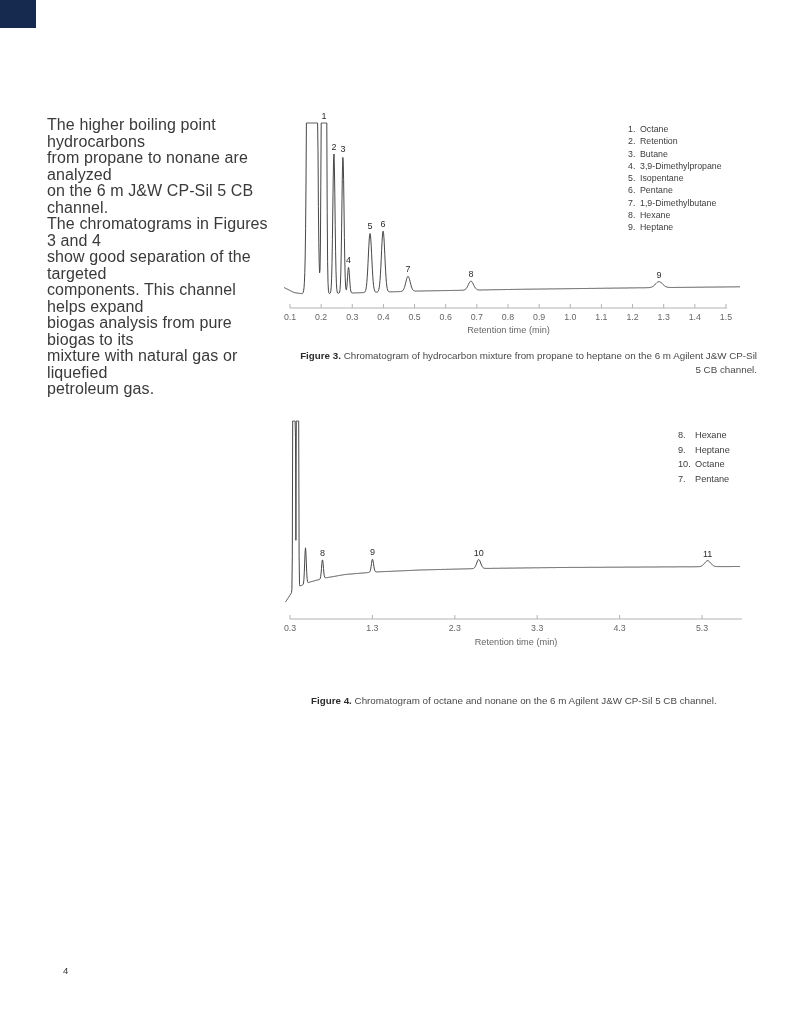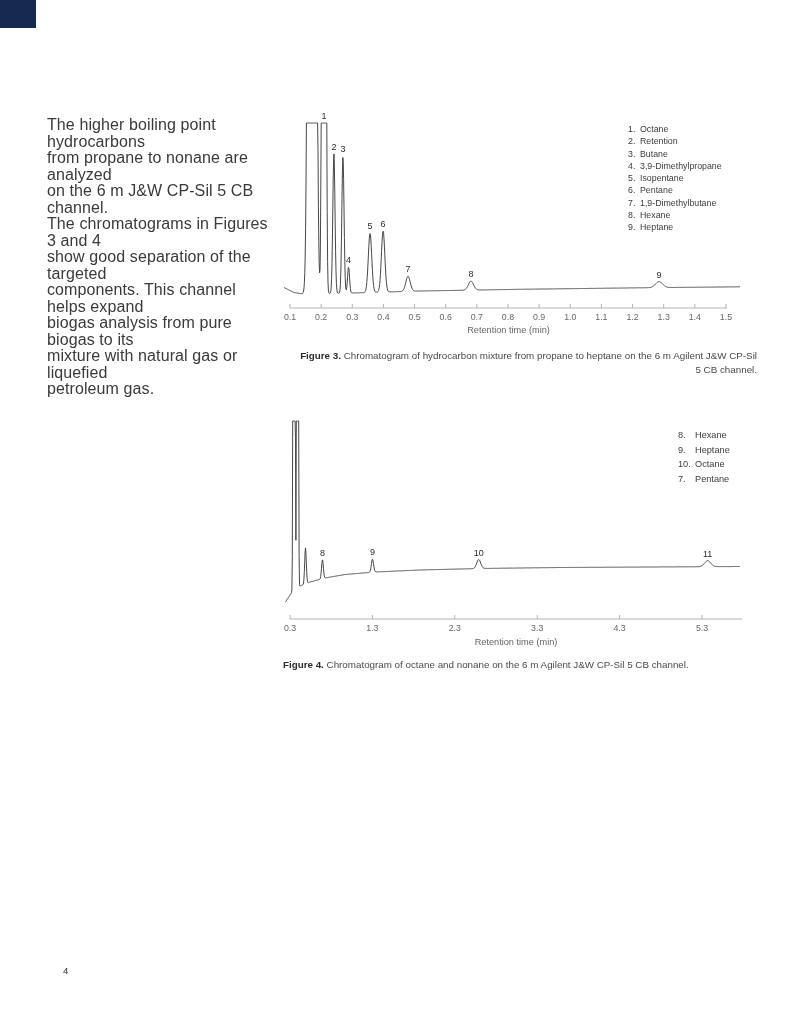--- a/index.html
+++ b/index.html
@@ -21,21 +21,21 @@
   #fig3-legend{left:628px;top:123px;font-size:8.8px;line-height:12.3px;}
   #fig4-legend{left:678px;top:428px;font-size:9.2px;line-height:14.6px;}
   .legend-row{display:flex;white-space:nowrap;}
   #fig3-legend .legend-num{width:12px;flex:0 0 12px;}
   #fig4-legend .legend-num{width:17px;flex:0 0 17px;}
   .caption{
     position:absolute;left:283px;width:474px;font-size:9.8px;line-height:13.5px;
     color:#4a4a4a;
   }
   #fig3-caption{top:349px;text-align:right;}
-  #fig4-caption{top:658px;}
+  #fig4-caption{top:694px;margin-left:28px;}
   .caption b{color:#2b2b2b;font-weight:bold;}
   .caption .cap-text{white-space:pre-line;}
   .page-number{position:absolute;left:63px;top:965px;font-size:9.5px;color:#333;}
 </style>
 </head>
 <body>
 
 <div class="corner-mark" style="background: rgb(22, 41, 79);"></div>
 
 <div class="intro">The higher boiling point hydrocarbons

